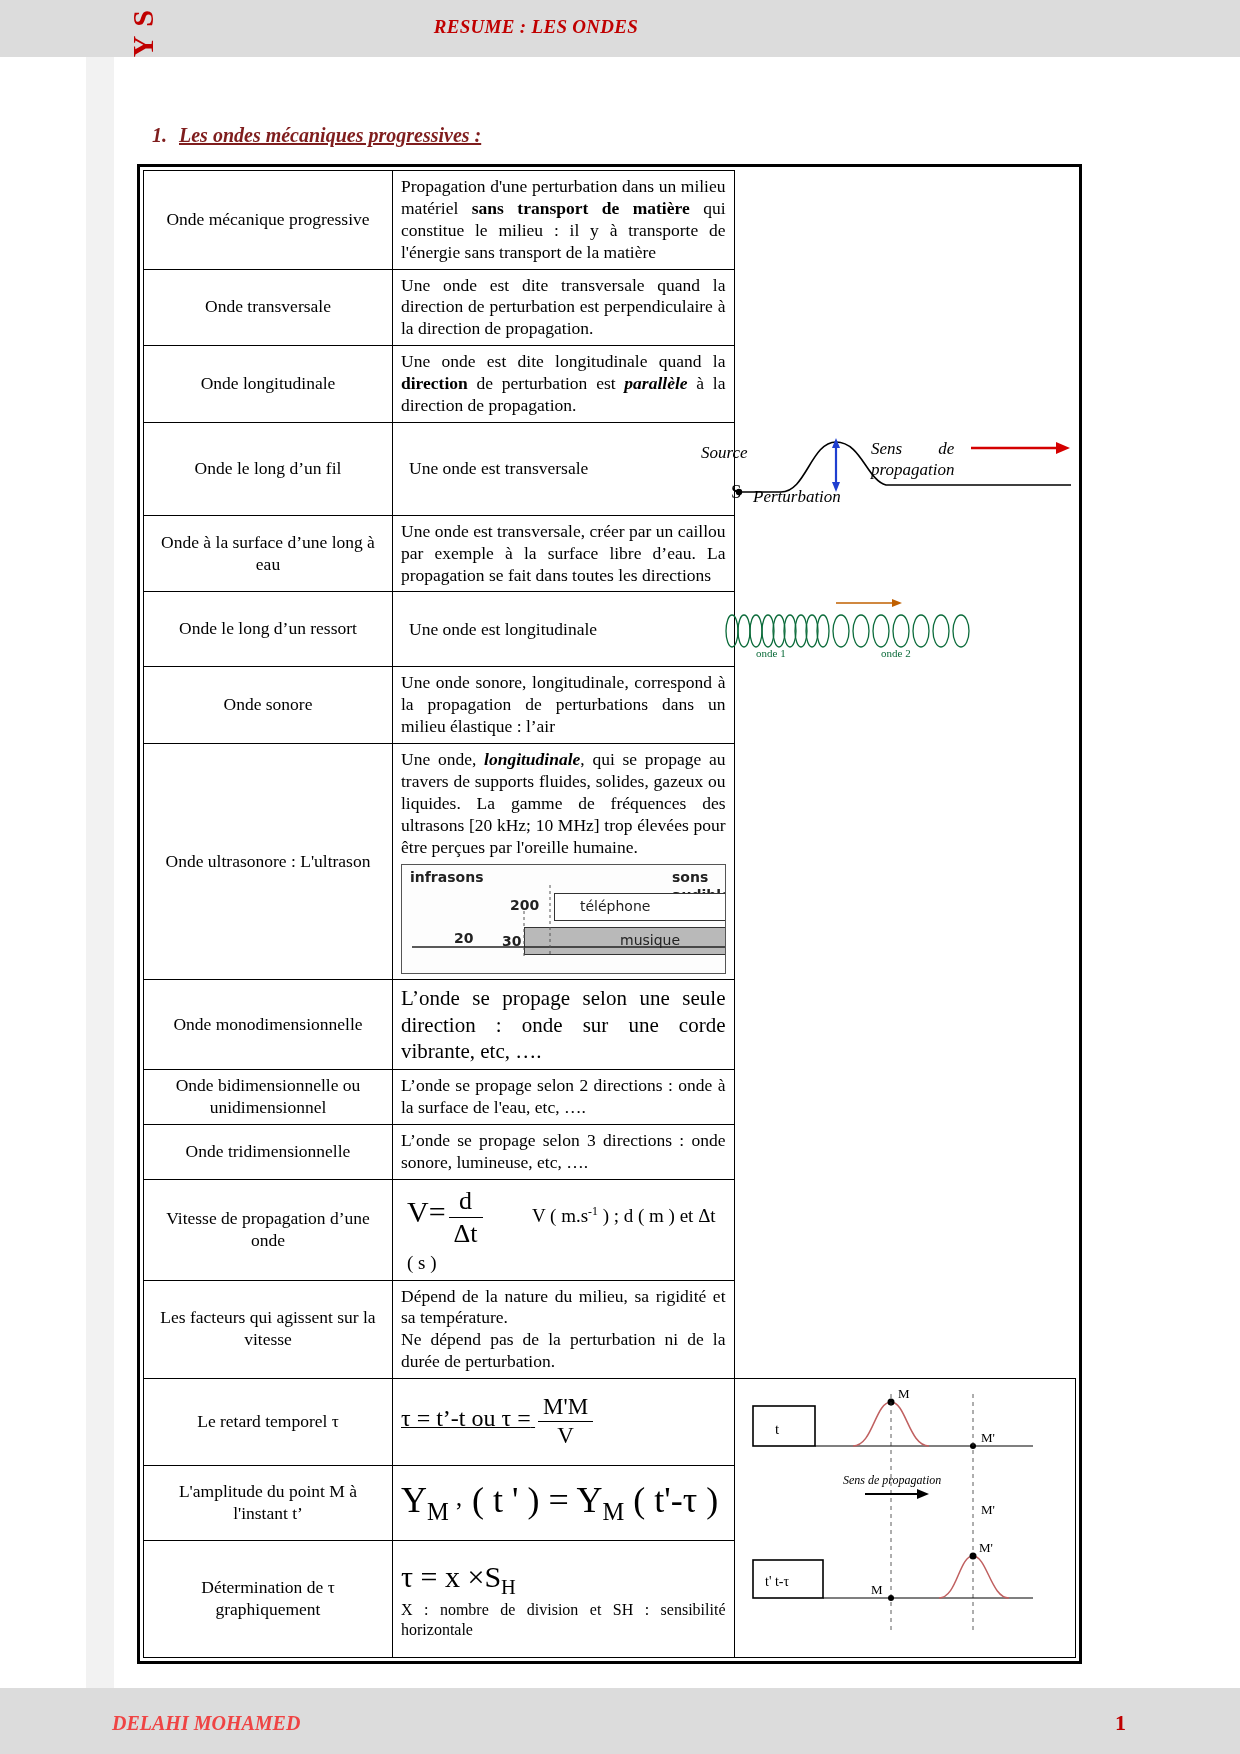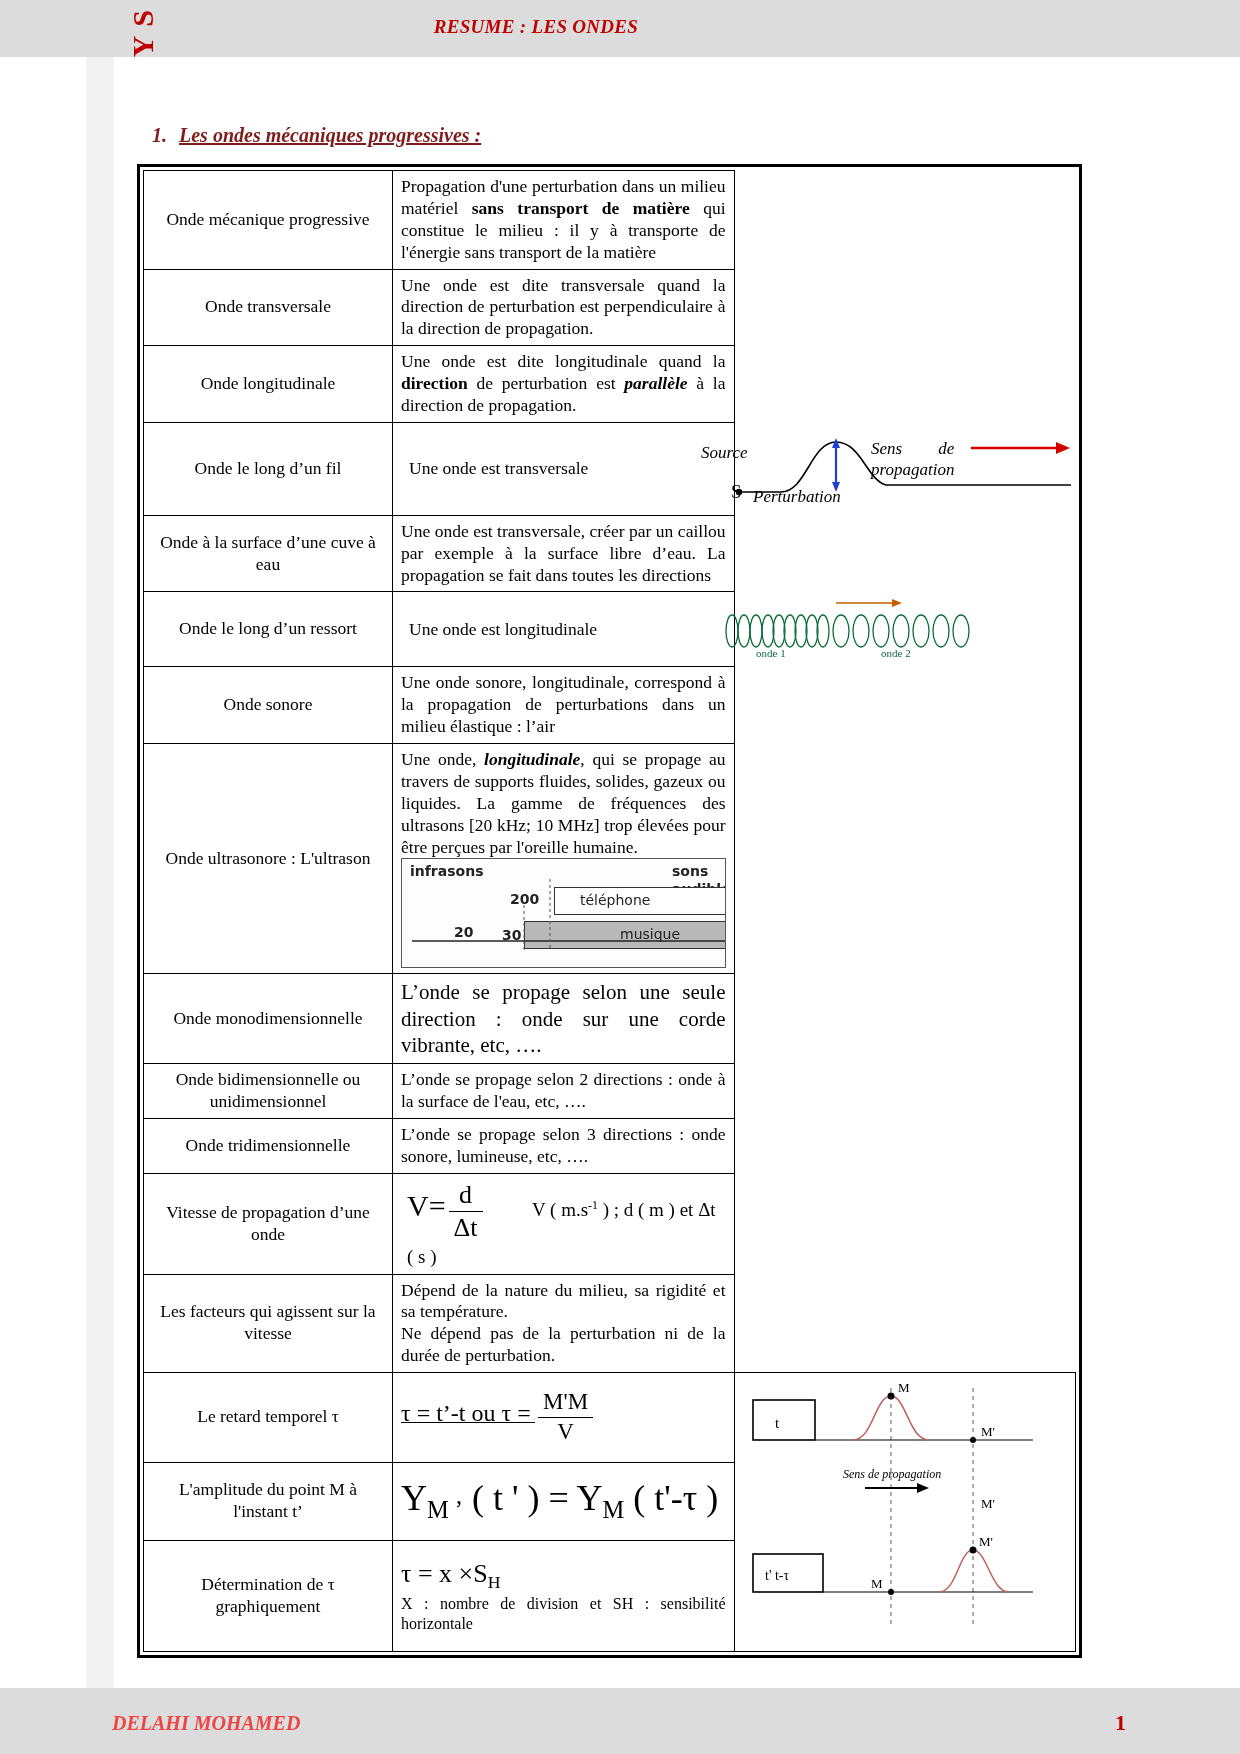--- a/index.html
+++ b/index.html
@@ -185,20 +185,21 @@
     font-size: 19px;
   }
 
   
   .ressort-cell { position: relative; height: 64px; }
   .ressort-text { position: absolute; left: 8px; top: 22px; font-size: 17.5px;}
   .ressort-img { position: absolute; left: 315px; top: 0px; }
 
   
   .spectre {
+    margin-top: 6px;
     border: 1.5px solid #555;
     background: #fdfdfd;
     height: 108px;
     position: relative;
     overflow: hidden;
     font-family: "DejaVu Sans", sans-serif;
   }
   .sp-t { position: absolute; font-size: 14px; color: #222; }
   .sp-b { position: absolute; border: 1px solid #333; }
   
@@ -280,21 +281,21 @@
               <polygon points="165,8 161,18 169,18" fill="#1f3fd0"></polygon>
               <polygon points="165,62 161,52 169,52" fill="#1f3fd0"></polygon>
               <line x1="300" y1="18" x2="390" y2="18" stroke="#d40000" stroke-width="2.4"></line>
               <polygon points="399,18 385,12 385,24" fill="#d40000"></polygon>
             </svg>
           </div>
         </td>
       </tr>
 
       <tr>
-        <td class="lbl">Onde à la surface d’une cuve à eau</td>
+        <td class="lbl">Onde à la surface d’une long à eau</td>
         <td class="val">Une onde est transversale, créer par un caillou par exemple à la surface libre d’eau. La propagation se fait dans toutes les directions</td>
       </tr>
 
       <tr>
         <td class="lbl">Onde le long d’un ressort</td>
         <td class="val">
           <div class="ressort-cell">
             <div class="ressort-text">Une onde est longitudinale</div>
             <div class="ressort-img">
               <svg width="280" height="64">
@@ -435,21 +436,21 @@
       <tr>
         <td class="lbl">L'amplitude du point M à l'instant t’</td>
         <td class="val formula-cell">
           <span style="font-size:36px;">Y<span class="sub">M ’</span> ( t ' ) = Y<span class="sub">M</span> ( t'-τ )</span>
         </td>
       </tr>
 
       <tr>
         <td class="lbl">Détermination de τ graphiquement</td>
         <td class="val formula-cell">
-          <div style="font-size:26px;">τ = x ×S<span class="sub">H</span></div>
+          <div style="font-size:30px;">τ = x ×S<span class="sub">H</span></div>
           <div class="small-note">X : nombre de division et SH : sensibilité horizontale</div>
         </td>
       </tr>
 
       </tbody>
     </table>
   </div>
 
   <div class="footer-band"></div>
   <div class="footer-author">DELAHI  MOHAMED</div>

